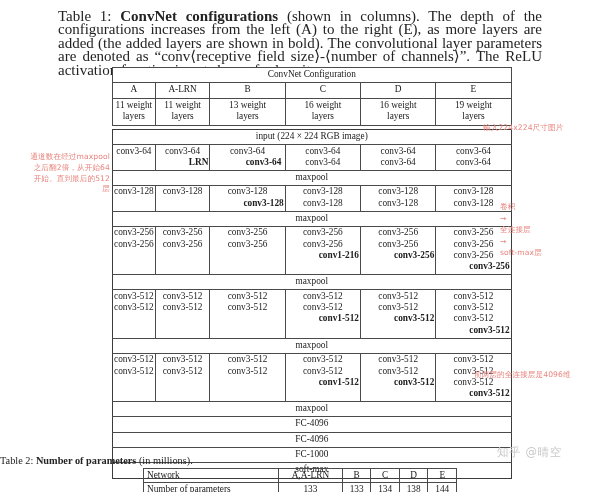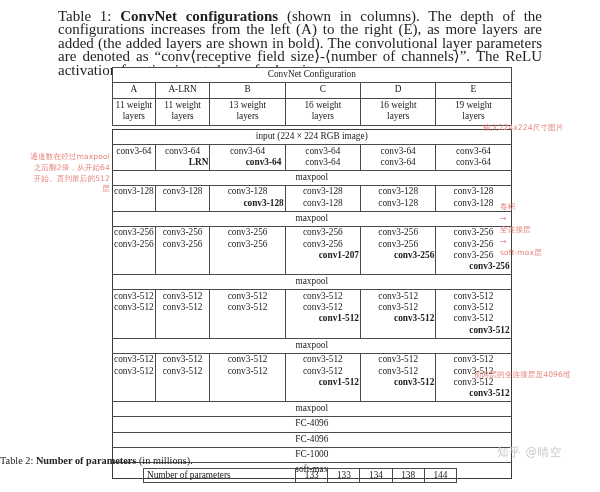--- a/index.html
+++ b/index.html
@@ -250,21 +250,21 @@
             <div>conv3-256</div>
             <div>conv3-256</div>
           </td>
           <td class="stack">
             <div>conv3-256</div>
             <div>conv3-256</div>
           </td>
           <td class="stack">
             <div>conv3-256</div>
             <div>conv3-256</div>
-            <div class="bold">conv1-207</div>
+            <div class="bold">conv1-216</div>
           </td>
           <td class="stack">
             <div>conv3-256</div>
             <div>conv3-256</div>
             <div class="bold">conv3-256</div>
           </td>
           <td class="stack thick-right">
             <div>conv3-256</div>
             <div>conv3-256</div>
             <div>conv3-256</div>
@@ -354,20 +354,28 @@
         </tr>
       </tbody>
   </table>
 </div>
 
 <div id="caption2"><span>Table 2: </span><span class="b">Number of parameters</span><span> (in millions).</span></div>
 
 <div id="table2-wrap">
   <table class="t2" id="table2">
     <tbody id="table2-body">
+        <tr>
+          <td class="lbl thick-outer">Network</td>
+          <td class="thick-outer">A,A-LRN</td>
+          <td class="thick-outer">B</td>
+          <td class="thick-outer">C</td>
+          <td class="thick-outer">D</td>
+          <td class="thick-outer">E</td>
+        </tr>
         <tr>
           <td class="lbl thick-outer">Number of parameters</td>
           <td class="thick-outer">133</td>
           <td class="thick-outer">133</td>
           <td class="thick-outer">134</td>
           <td class="thick-outer">138</td>
           <td class="thick-outer">144</td>
         </tr>
       </tbody>
   </table>

